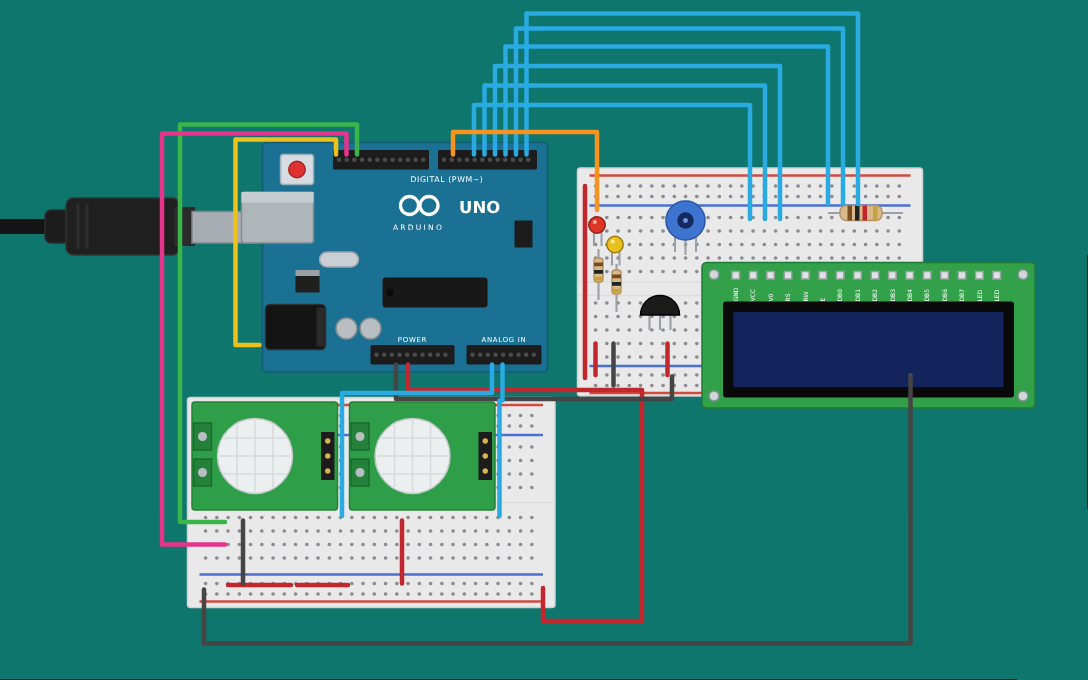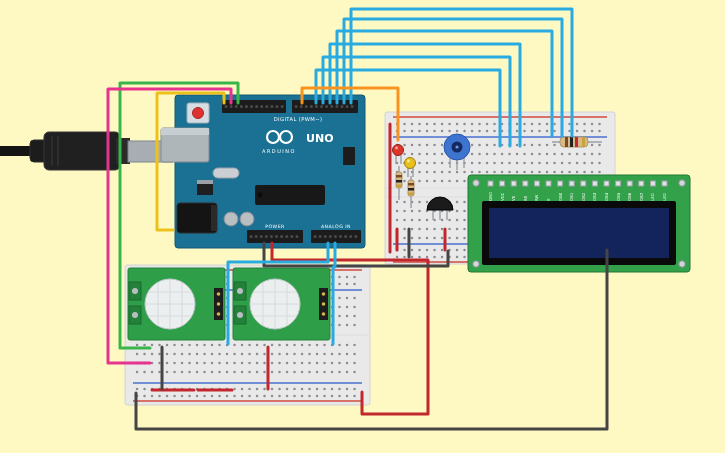--- a/index.html
+++ b/index.html
@@ -1,16 +1,16 @@
 <!DOCTYPE html>
 <html><head>
 <meta charset="utf-8">
 <style>
   html,body{margin:0;padding:0;background:#000;}
-  .stage{position:relative;width:725px;height:453px;background:#fef9c3;overflow:hidden;}
+  .stage{position:relative;width:725px;height:453px;background:#0f766e;overflow:hidden;}
   svg{display:block;}
   text{font-family:"DejaVu Sans","Liberation Sans",sans-serif;}
 </style>
 </head>
 <body>
 
 <div class="stage">
 <svg width="725" height="453" viewBox="0 0 725 453">
   <defs>
     <clipPath id="domeclip">

